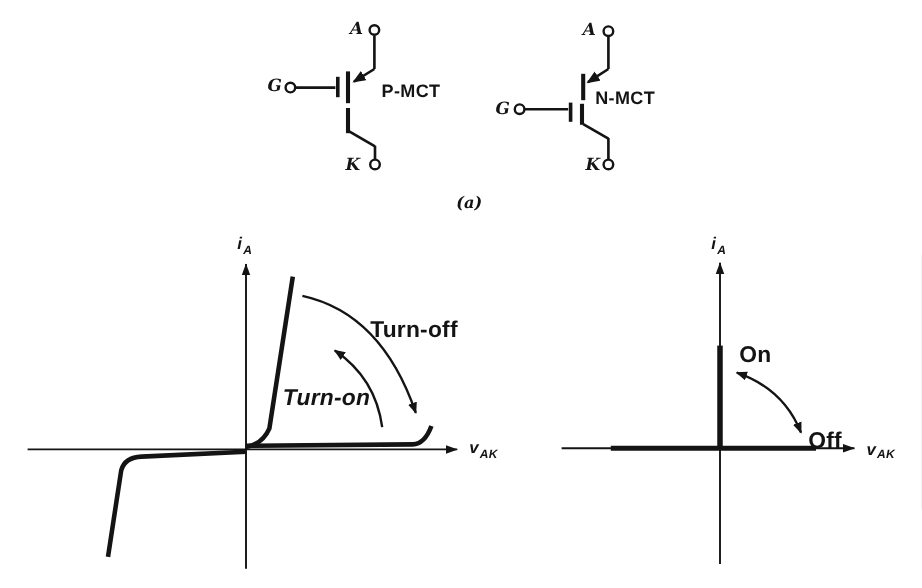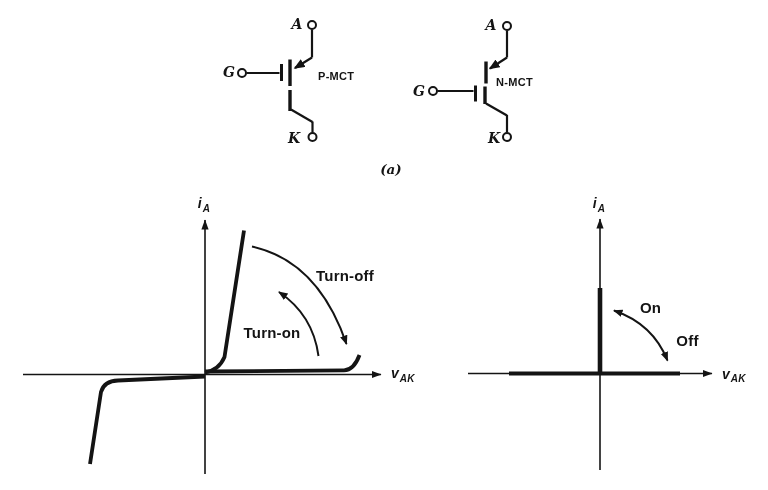--- a/index.html
+++ b/index.html
@@ -25,25 +25,25 @@
   .term {
     font-family:"DejaVu Serif", serif;
     font-style:italic; font-weight:700; font-size:14px;
   }
   .cap {
     font-family:"DejaVu Serif", serif;
     font-style:italic; font-weight:700; font-size:13.5px;
   }
   .dev {
     font-family:"Liberation Sans", sans-serif;
-    font-weight:700; font-size:11px; letter-spacing:0.3px;
+    font-weight:700; font-size:15px; letter-spacing:0.3px;
   }
   .ann {
     font-family:"Liberation Sans", sans-serif;
-    font-weight:700; font-size:15px; letter-spacing:0.2px;
+    font-weight:700; font-size:19px; letter-spacing:0.2px;
   }
 </style>
 </head>
 <body>
 
 <div class="page">
 
   <svg class="art" width="768" height="490" viewBox="0 0 768 490">
     <defs>
       <marker id="mArrAxis" markerUnits="userSpaceOnUse" markerWidth="12" markerHeight="10" refX="9.5" refY="4" orient="auto">
@@ -112,20 +112,20 @@
   <span class="lbl term ctr" style="left:491px; top:25px;">A</span>
   <span class="lbl term ctr" style="left:419px; top:90.5px;">G</span>
   <span class="lbl term ctr" style="left:494px; top:138px;">K</span>
   <span class="lbl dev vctr" style="left:496px; top:82px;">N-MCT</span>
 
   <span class="lbl cap ctr" style="left:391px; top:170px;">(a)</span>
 
   <span class="lbl math ctr" style="left:204px; top:205px;"><span>i</span><span class="sub">A</span></span>
   <span class="lbl math vctr" style="left:391px; top:375px;"><span>v</span><span class="sub">AK</span></span>
   <span class="lbl ann ctr" style="left:345px; top:275px;">Turn-off</span>
-  <span class="lbl ann ctr" style="left:272px; top:331.5px;">Turn-on</span>
+  <span class="lbl ann ctr" style="left:272px; top:331.5px;font-style:italic;">Turn-on</span>
 
   <span class="lbl math ctr" style="left:599px; top:205px;"><span>i</span><span class="sub">A</span></span>
   <span class="lbl math vctr" style="left:722px; top:375.5px;"><span>v</span><span class="sub">AK</span></span>
-  <span class="lbl ann ctr" style="left:629.5px; top:307px;margin-left:21px;">On</span>
-  <span class="lbl ann ctr" style="left:687.5px; top:340px;">Off</span>
+  <span class="lbl ann ctr" style="left:629.5px; top:296px;">On</span>
+  <span class="lbl ann ctr" style="left:687.5px; top:368px;">Off</span>
 
 </div>
 
 </body></html>

